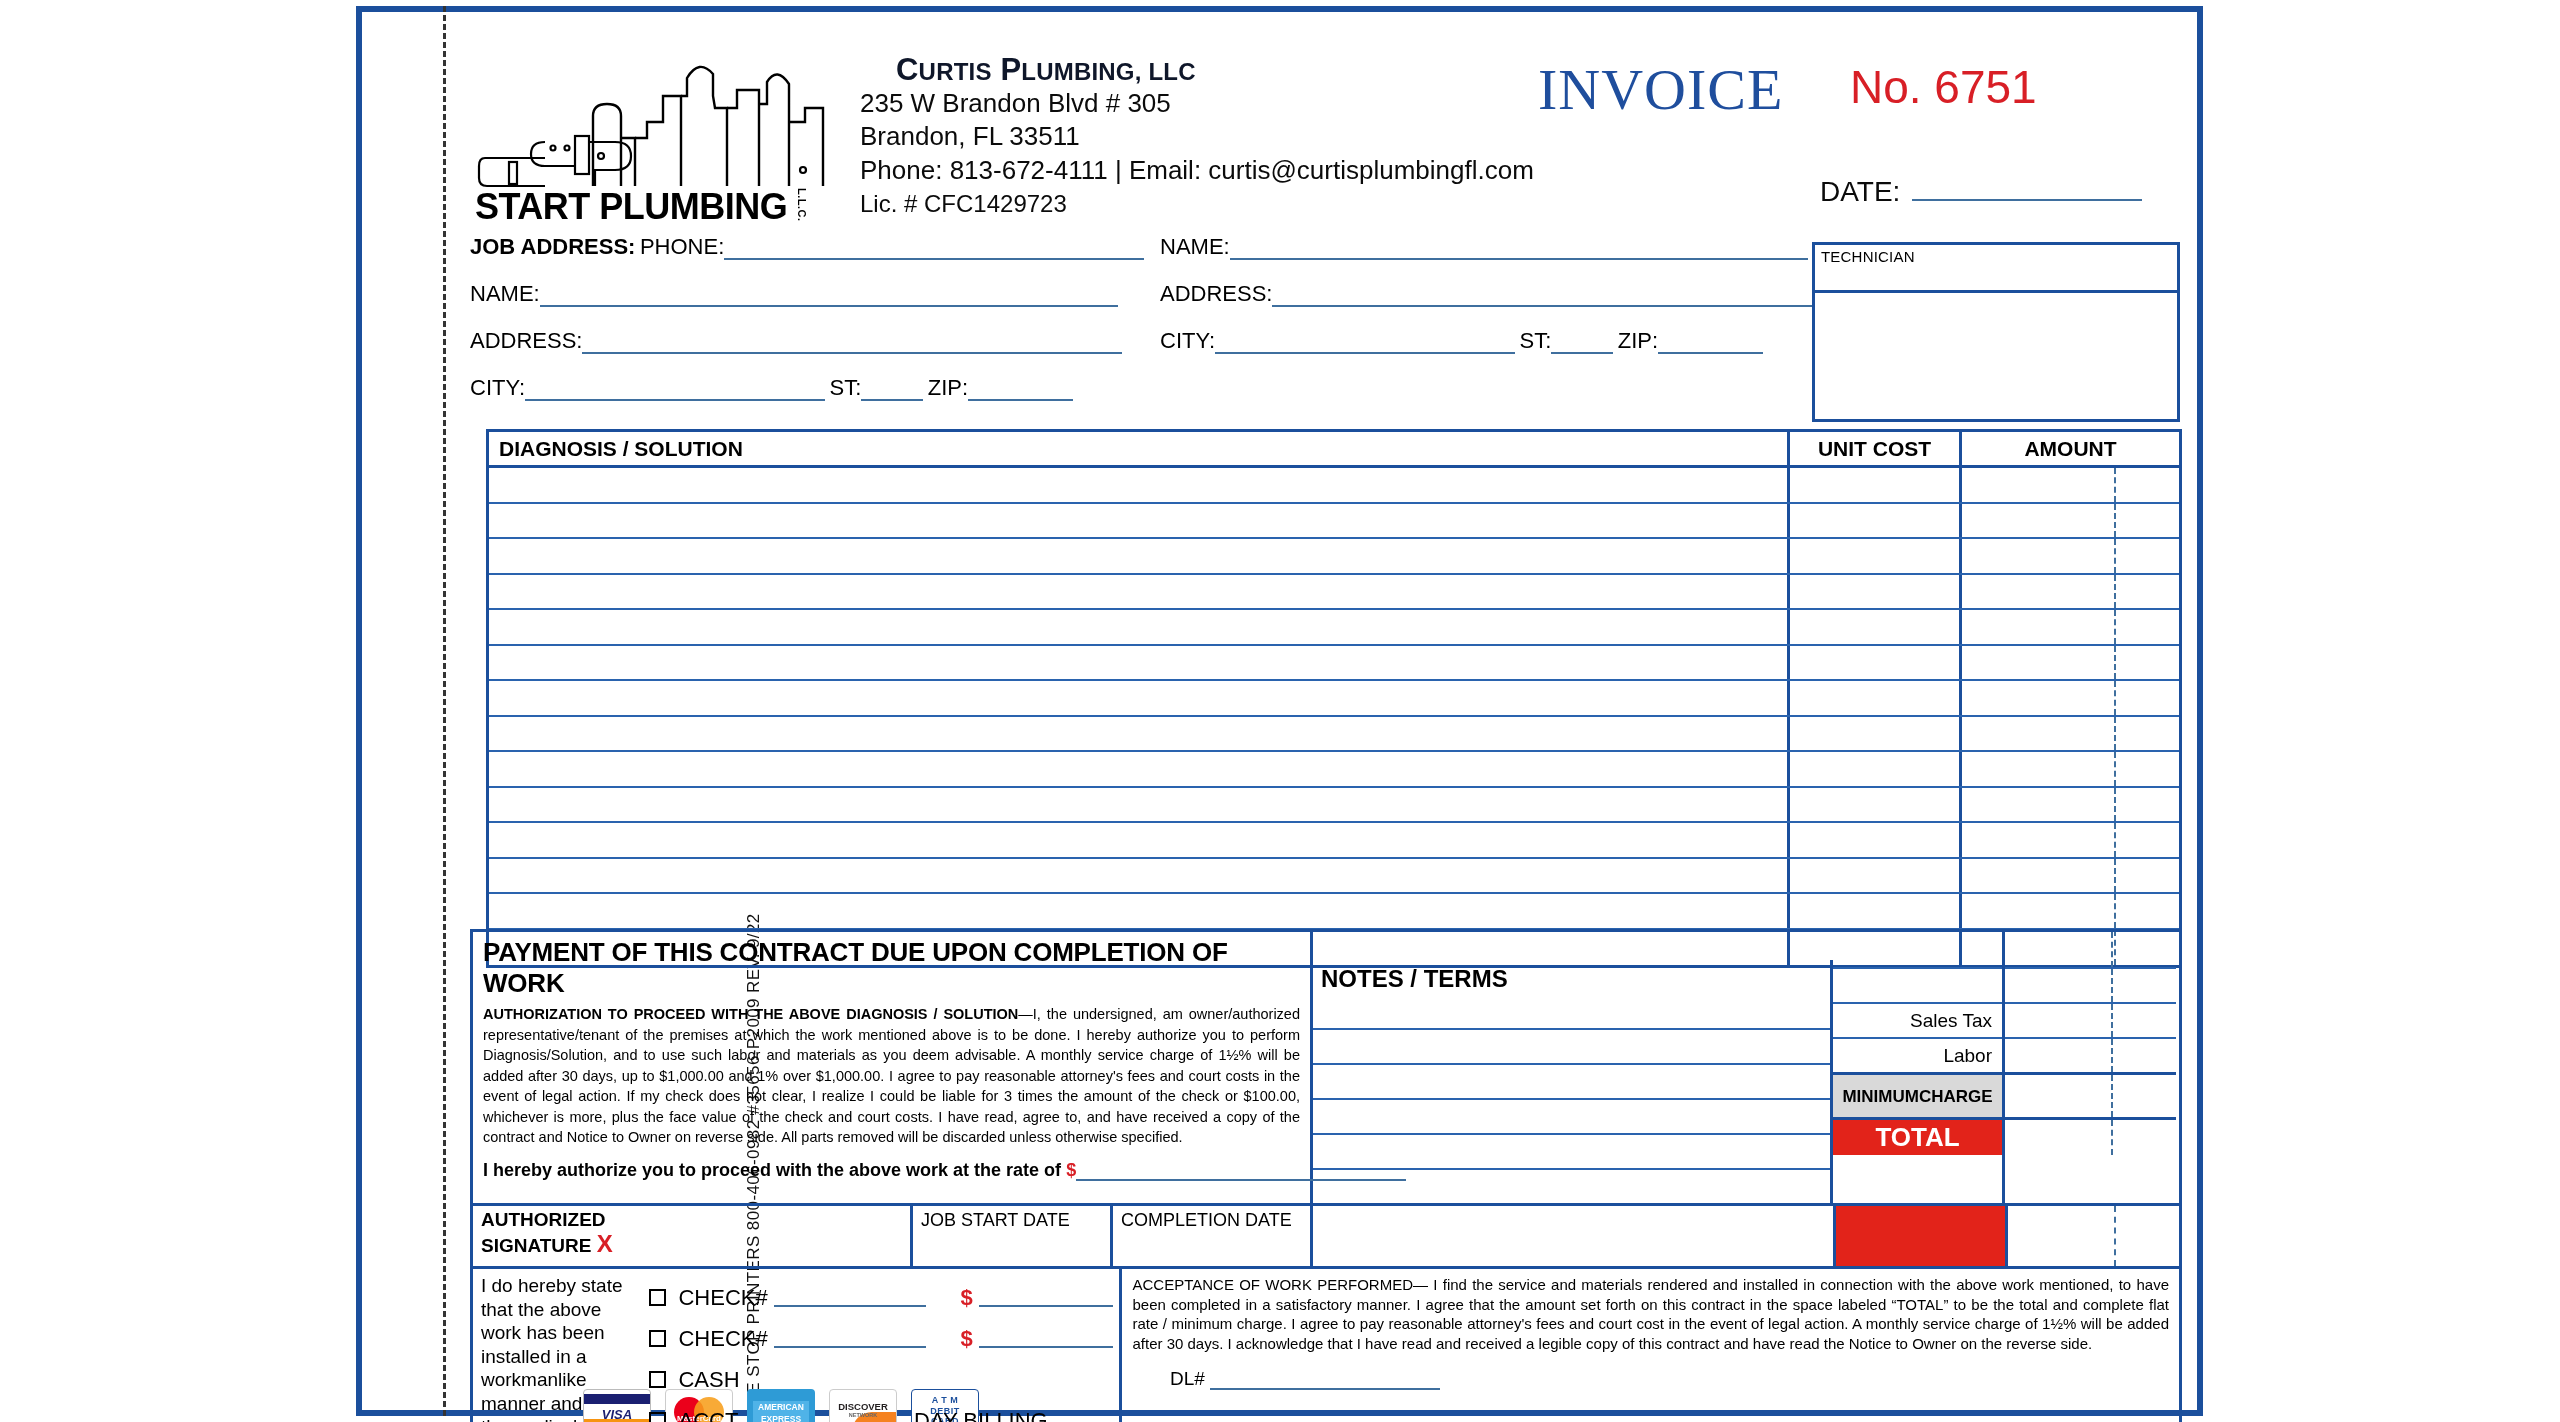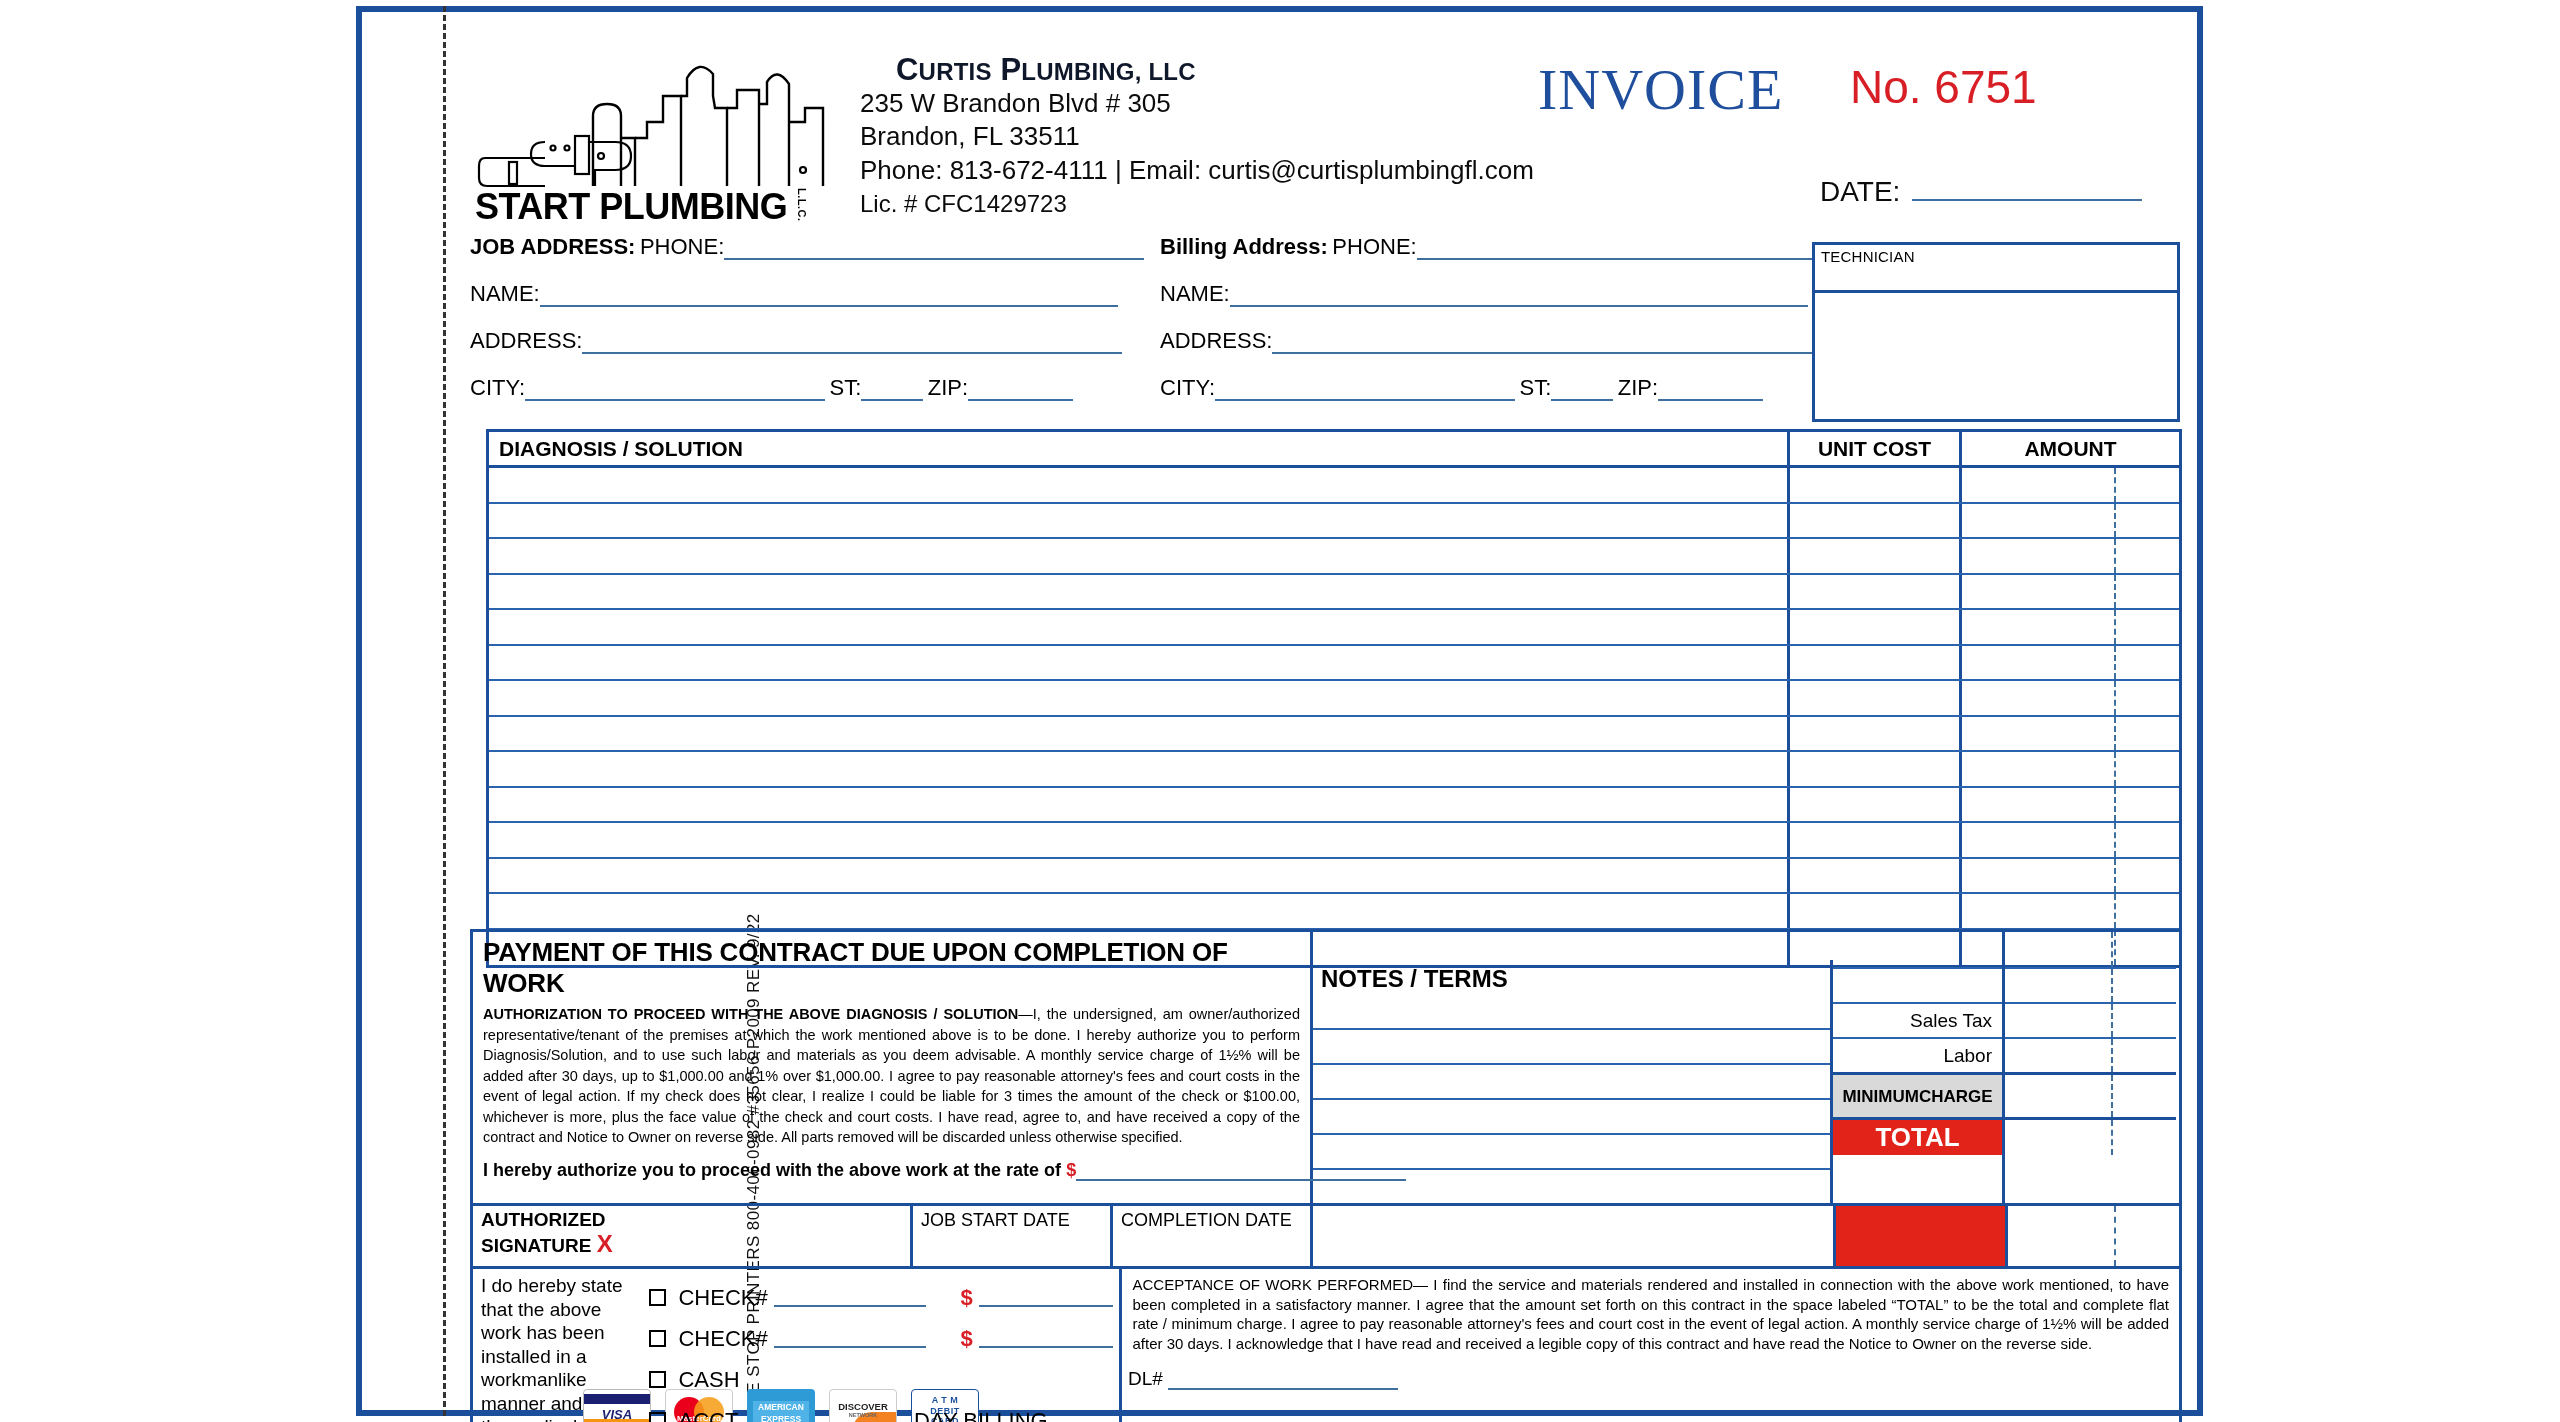--- a/index.html
+++ b/index.html
@@ -351,24 +351,20 @@
         </div>
         <div class="addr-row">
           <span class="addr-label">CITY:</span><span class="rule" style="width:300px"></span>
           <span class="addr-label">ST:</span><span class="rule" style="width:62px"></span>
           <span class="addr-label">ZIP:</span><span class="rule" style="width:105px"></span>
         </div>
       </div>
 
       <div class="addr-col bill">
         <div class="addr-row">
-          <span class="addr-label bold">Billing Address:</span>
-          <span class="addr-label">PHONE:</span><span class="rule" style="width:400px"></span>
-        </div>
-        <div class="addr-row">
           <span class="addr-label">NAME:</span><span class="rule" style="width:578px"></span>
         </div>
         <div class="addr-row">
           <span class="addr-label">ADDRESS:</span><span class="rule" style="width:540px"></span>
         </div>
         <div class="addr-row">
           <span class="addr-label">CITY:</span><span class="rule" style="width:300px"></span>
           <span class="addr-label">ST:</span><span class="rule" style="width:62px"></span>
           <span class="addr-label">ZIP:</span><span class="rule" style="width:105px"></span>
         </div>
@@ -642,18 +638,18 @@
           <div class="accept-sig">
             
             
             
           </div>
         </div>
       </div>
     </div>
   </div>
 
-  <div style="position:absolute; left:1128px; top:1368px; font-size:19px; color:#000; white-space:nowrap;">
+  <div style="position:absolute; left:1170px; top:1368px; font-size:19px; color:#000; white-space:nowrap;">
     <span>DL#</span>
     <span style="display:inline-block;border-bottom:2.5px solid #3f6f9e;height:17px;width:230px;vertical-align:bottom;"></span>
   </div>
 
 </div>
 
 </body></html>

